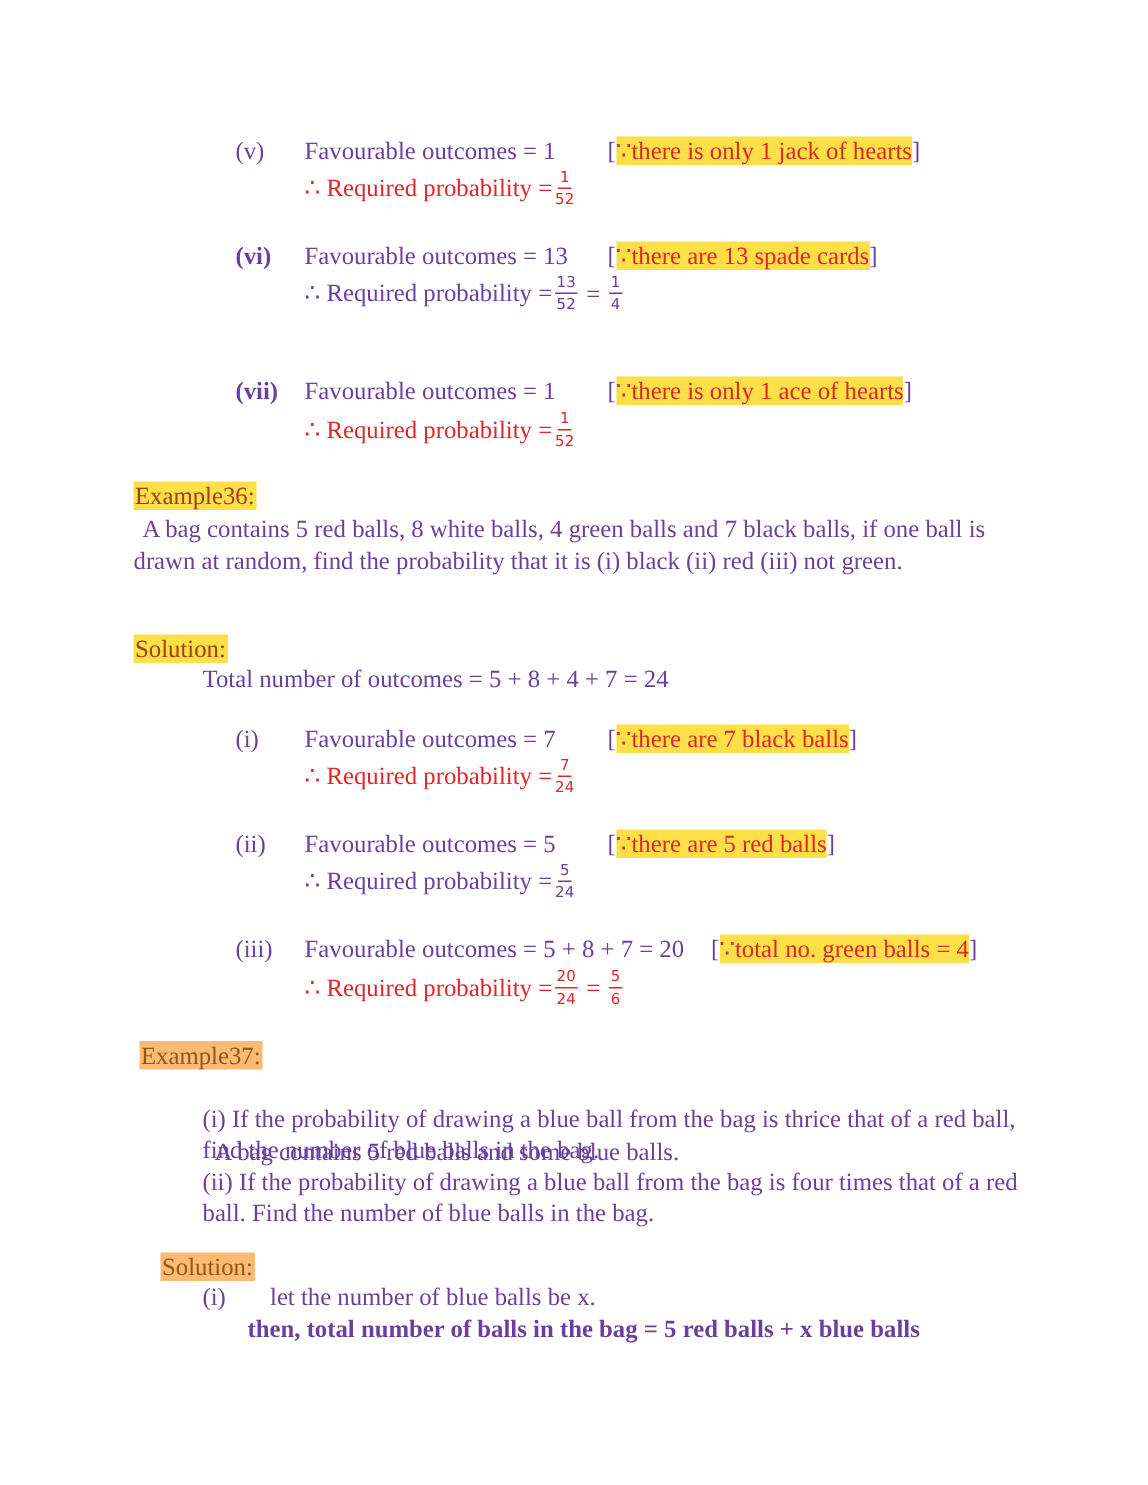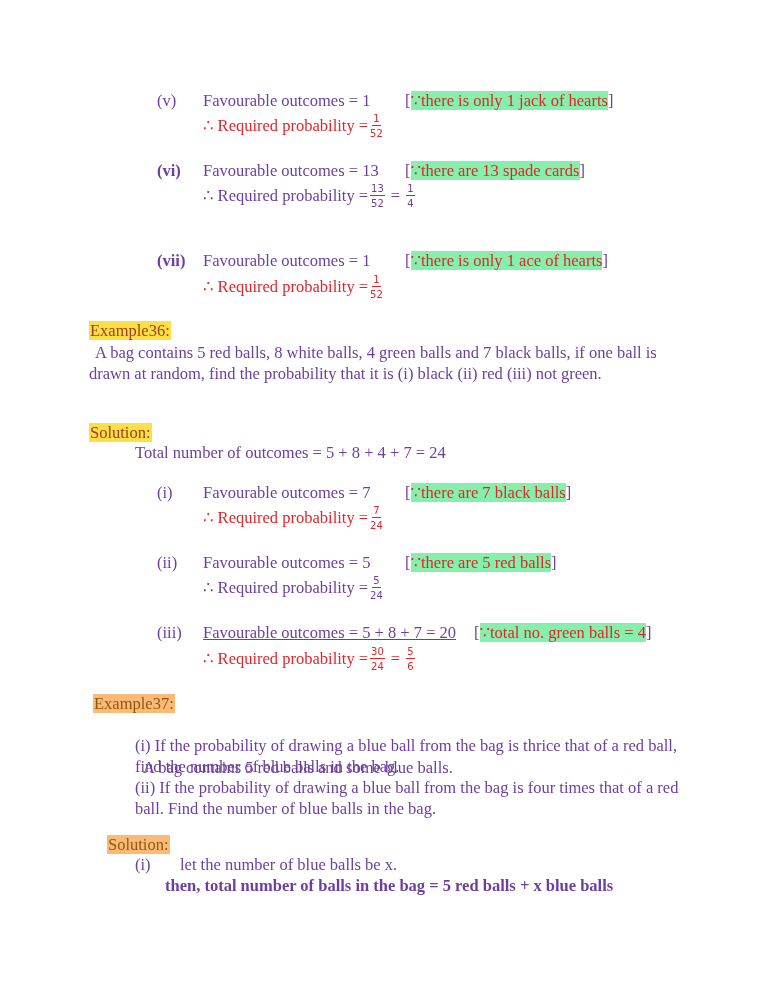--- a/index.html
+++ b/index.html
@@ -1,21 +1,21 @@
 <!DOCTYPE html>
 <html><head>
 <meta charset="utf-8">
 <style>
   html, body { margin:0; padding:0; background:#fff; }
   body { width:765px; height:990px; position:relative; overflow:hidden;
          font-family:"Liberation Serif", serif; font-size:16.5px; color:#6b3fa0; }
   .abs { position:absolute; white-space:nowrap; line-height:20px; }
   .purple { color:#6b3fa0; }
   .red { color:#e0262b; }
-  .hl-grey { background:#86efac; }
+  .hl-grey { background:#fde047; }
   .hl-green { background:#fde047; color:#a33d1a; padding:0 1px; }
   .hl-yellow { background:#fdba74; color:#8a5a1a; padding:0 1px; }
   .bracket { color:#6b3fa0; }
   .frac { display:inline-flex; flex-direction:column; align-items:center;
           vertical-align:middle; font-family:"DejaVu Sans", sans-serif;
           font-size:10px; line-height:11px; margin:0 2px; position:relative; top:-1px; }
   .frac .num { border-bottom:1px solid currentColor; padding:0 1px 1px; }
   .frac .den { padding-top:2px; }
   .eq { margin:0 4px; }
   .para { position:absolute; line-height:21px; white-space:normal; }
@@ -90,27 +90,27 @@
   <span class="bracket">[</span><span class="red hl-grey">∵there are 5 red balls</span><span class="bracket">]</span>
 </div>
 <div class="abs purple" style="left:203px;top:576px;">
   <span>∴ Required probability =</span><span class="frac">
       <span class="num">5</span>
       <span class="den">24</span>
     </span>
 </div>
 
 <div class="abs purple" style="left:157px;top:623px;">(iii)</div>
-<div class="abs purple" style="left:203px;top:623px;text-decoration:underline;">Favourable outcomes = 5 + 8 + 7 = 20</div>
+<div class="abs purple" style="left:203px;top:623px;">Favourable outcomes = 5 + 8 + 7 = 20</div>
 <div class="abs" style="left:474px;top:623px;">
   <span class="bracket">[</span><span class="red hl-grey">∵total no. green balls = 4</span><span class="bracket">]</span>
 </div>
 <div class="abs red" style="left:203px;top:647px;">
   <span>∴ Required probability =</span><span class="frac">
-      <span class="num">30</span>
+      <span class="num">20</span>
       <span class="den">24</span>
     </span><span class="eq">=</span><span class="frac">
       <span class="num">5</span>
       <span class="den">6</span>
     </span>
 </div>
 
 <div class="abs" style="left:93px;top:694px;">
   <span class="hl-yellow">Example37:</span>
 </div>

